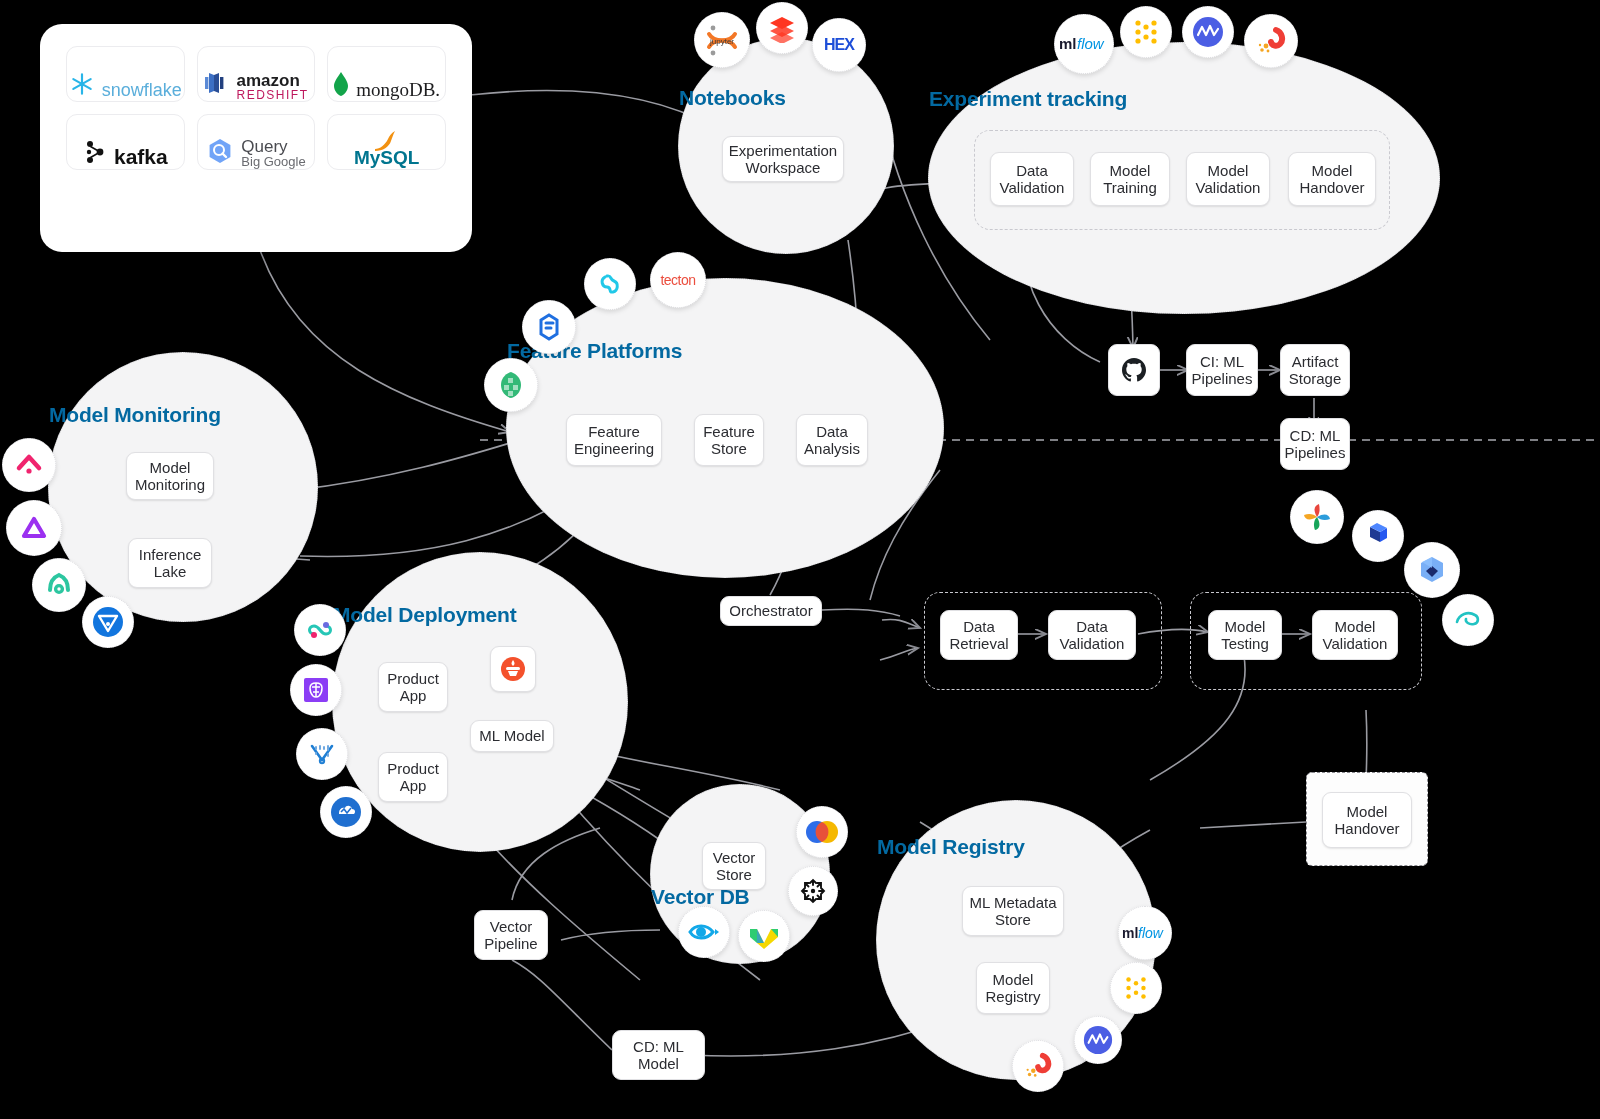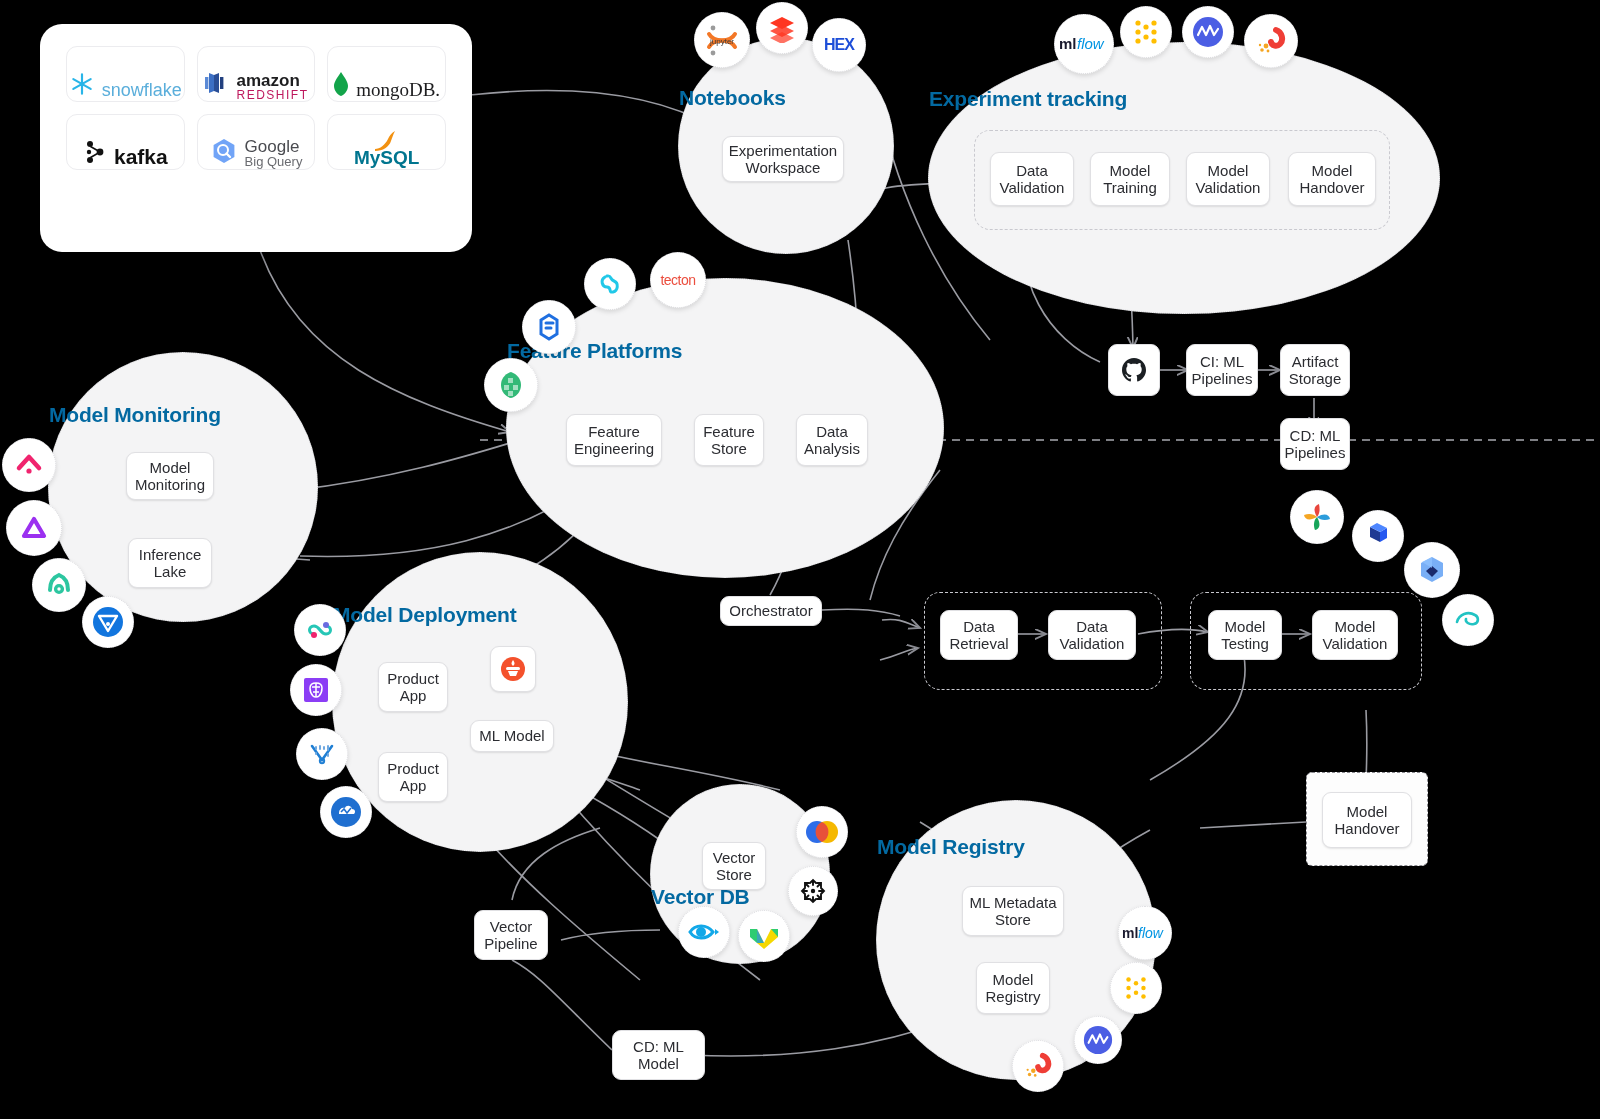--- a/index.html
+++ b/index.html
@@ -170,22 +170,22 @@
 
       <div class="ds-cell">
         <span>
           <svg width="28" height="28" viewBox="0 0 28 28">
             <path d="M14 2 L24.4 8 L24.4 20 L14 26 L3.6 20 L3.6 8 Z" fill="#4285f4" opacity=".75"></path>
             <circle cx="13" cy="13" r="5" fill="none" stroke="#fff" stroke-width="2"></circle>
             <path d="M16.5 16.5 L20 20" stroke="#fff" stroke-width="2.4" stroke-linecap="round"></path>
           </svg>
         </span>
         <span style="display:flex;flex-direction:column;line-height:1.05;">
-          <span style="font-size:17px;color:#4a4b50">Google</span>
-          <span style="font-size:13px;color:#6a6b70">Big Query</span>
+          <span style="font-size:17px;color:#4a4b50">Query</span>
+          <span style="font-size:13px;color:#6a6b70">Big Google</span>
         </span>
       </div>
 
       <div class="ds-cell">
         <span style="position:relative;display:inline-block;">
           <span style="font-size:19px;font-weight:bold;color:#00758f">MySQL</span>
           <span style="position:absolute;left:18px;top:-17px;">
             <svg width="26" height="22" viewBox="0 0 26 22">
               <path d="M3 19 C8 19 13 15 16 9 C17.5 6 19 3 23 1 C21 5 20 8 19 11 C17 17 11 21 3 21 Z" fill="#f29111"></path>
             </svg>

